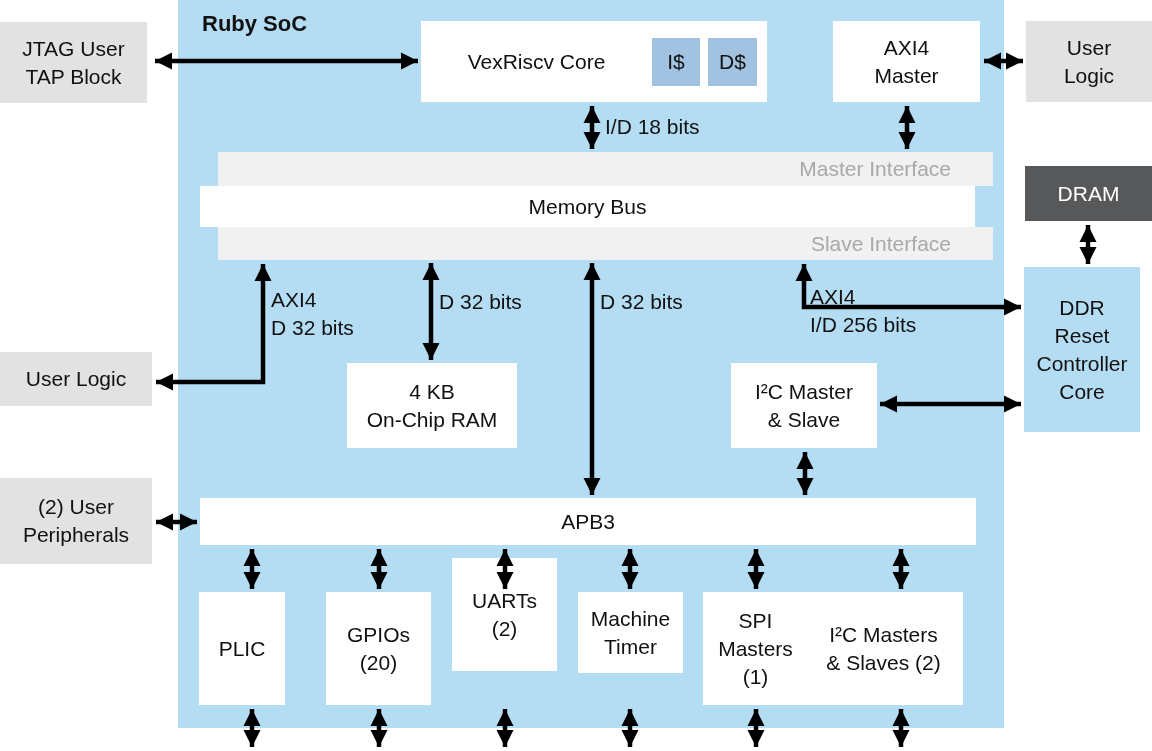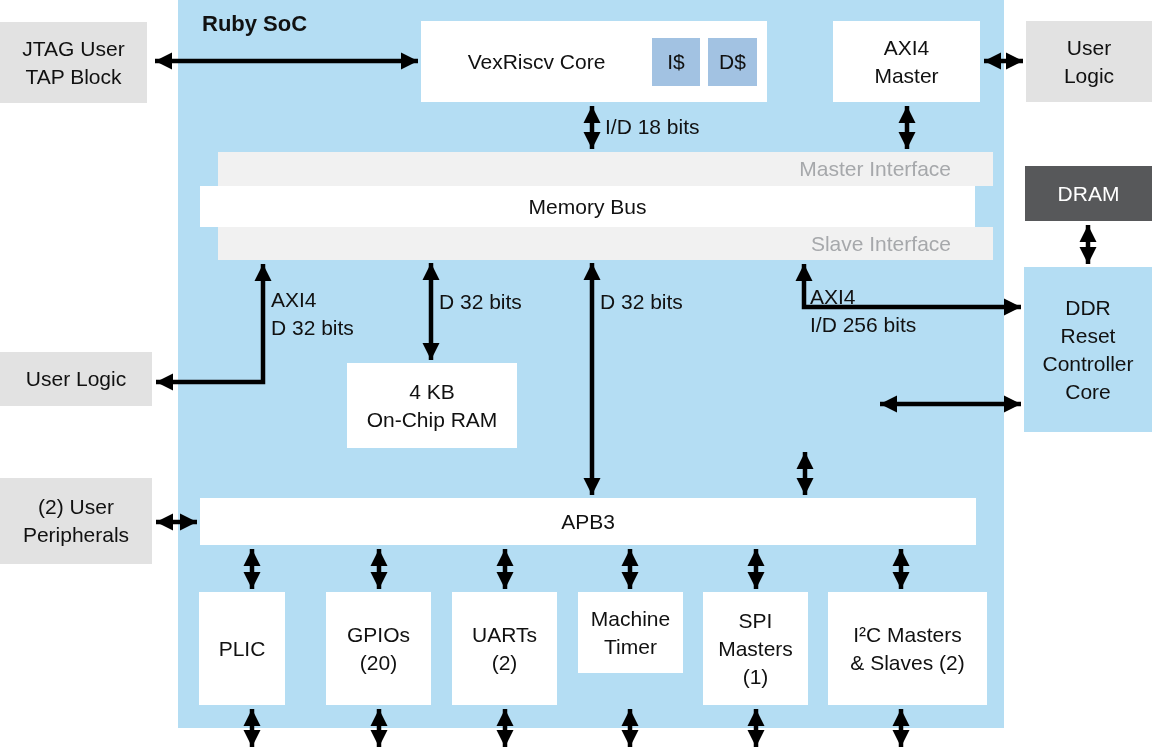--- a/index.html
+++ b/index.html
@@ -28,21 +28,21 @@
   svg.arrows{position:absolute;left:0;top:0;pointer-events:none;}
   svg.arrows line,svg.arrows polyline{stroke:#000000;stroke-width:4.5;fill:none;}
 </style>
 </head>
 <body>
 
 <div id="stage">
 
   <div class="abs soc" style="left:178px;top:0;width:826px;height:728px;"></div>
 
-  <div class="abs box soc" style="left:1024px;top:267px;width:128px;height:165px;">DDR
+  <div class="abs box soc" style="left:1024px;top:267px;width:116px;height:165px;">DDR
 Reset
 Controller
 Core</div>
 
   <div class="abs title" style="left:202px;top:11px;">Ruby SoC</div>
 
   <div class="abs box gray" style="left:0;top:22px;width:147px;height:81px;">JTAG User
 TAP Block</div>
   <div class="abs box gray" style="left:1026px;top:21px;width:126px;height:81px;">User
 Logic</div>
@@ -60,34 +60,36 @@
 
   <div class="abs box white" style="left:833px;top:21px;width:147px;height:81px;">AXI4
 Master</div>
 
   <div class="abs strip" style="left:200px;top:152px;width:775px;height:34px;">Master Interface</div>
   <div class="abs box white" style="left:200px;top:186px;width:775px;height:41px;">Memory Bus</div>
   <div class="abs strip" style="left:200px;top:227px;width:775px;height:33px;">Slave Interface</div>
 
   <div class="abs box white" style="left:347px;top:363px;width:170px;height:85px;">4 KB
 On-Chip RAM</div>
+  <div class="abs box white" style="left:731px;top:363px;width:146px;height:85px;">I²C Master
+&amp; Slave</div>
 
   <div class="abs box white" style="left:200px;top:498px;width:776px;height:47px;">APB3</div>
 
   <div class="abs box white" style="left:199px;top:592px;width:86px;height:113px;">PLIC</div>
   <div class="abs box white" style="left:326px;top:592px;width:105px;height:113px;">GPIOs
 (20)</div>
-  <div class="abs box white" style="left:452px;top:592px;width:105px;height:113px;">UARTs
+  <div class="abs box white" style="left:452px;top:558px;width:105px;height:113px;">UARTs
 (2)</div>
   <div class="abs box white" style="left:578px;top:592px;width:105px;height:81px;">Machine
 Timer</div>
   <div class="abs box white" style="left:703px;top:592px;width:105px;height:113px;">SPI
 Masters
 (1)</div>
-  <div class="abs box white" style="left:828px;top:592px;width:159px;height:113px;">I²C Masters
+  <div class="abs box white" style="left:804px;top:592px;width:159px;height:113px;">I²C Masters
 &amp; Slaves (2)</div>
 
   <div class="abs buslabel" style="left:605px;top:113px;">I/D 18 bits</div>
   <div class="abs buslabel" style="left:271px;top:286px;">AXI4
 D 32 bits</div>
   <div class="abs buslabel" style="left:439px;top:288px;">D 32 bits</div>
   <div class="abs buslabel" style="left:600px;top:288px;">D 32 bits</div>
   <div class="abs buslabel" style="left:810px;top:283px;">AXI4
 I/D 256 bits</div>
 

